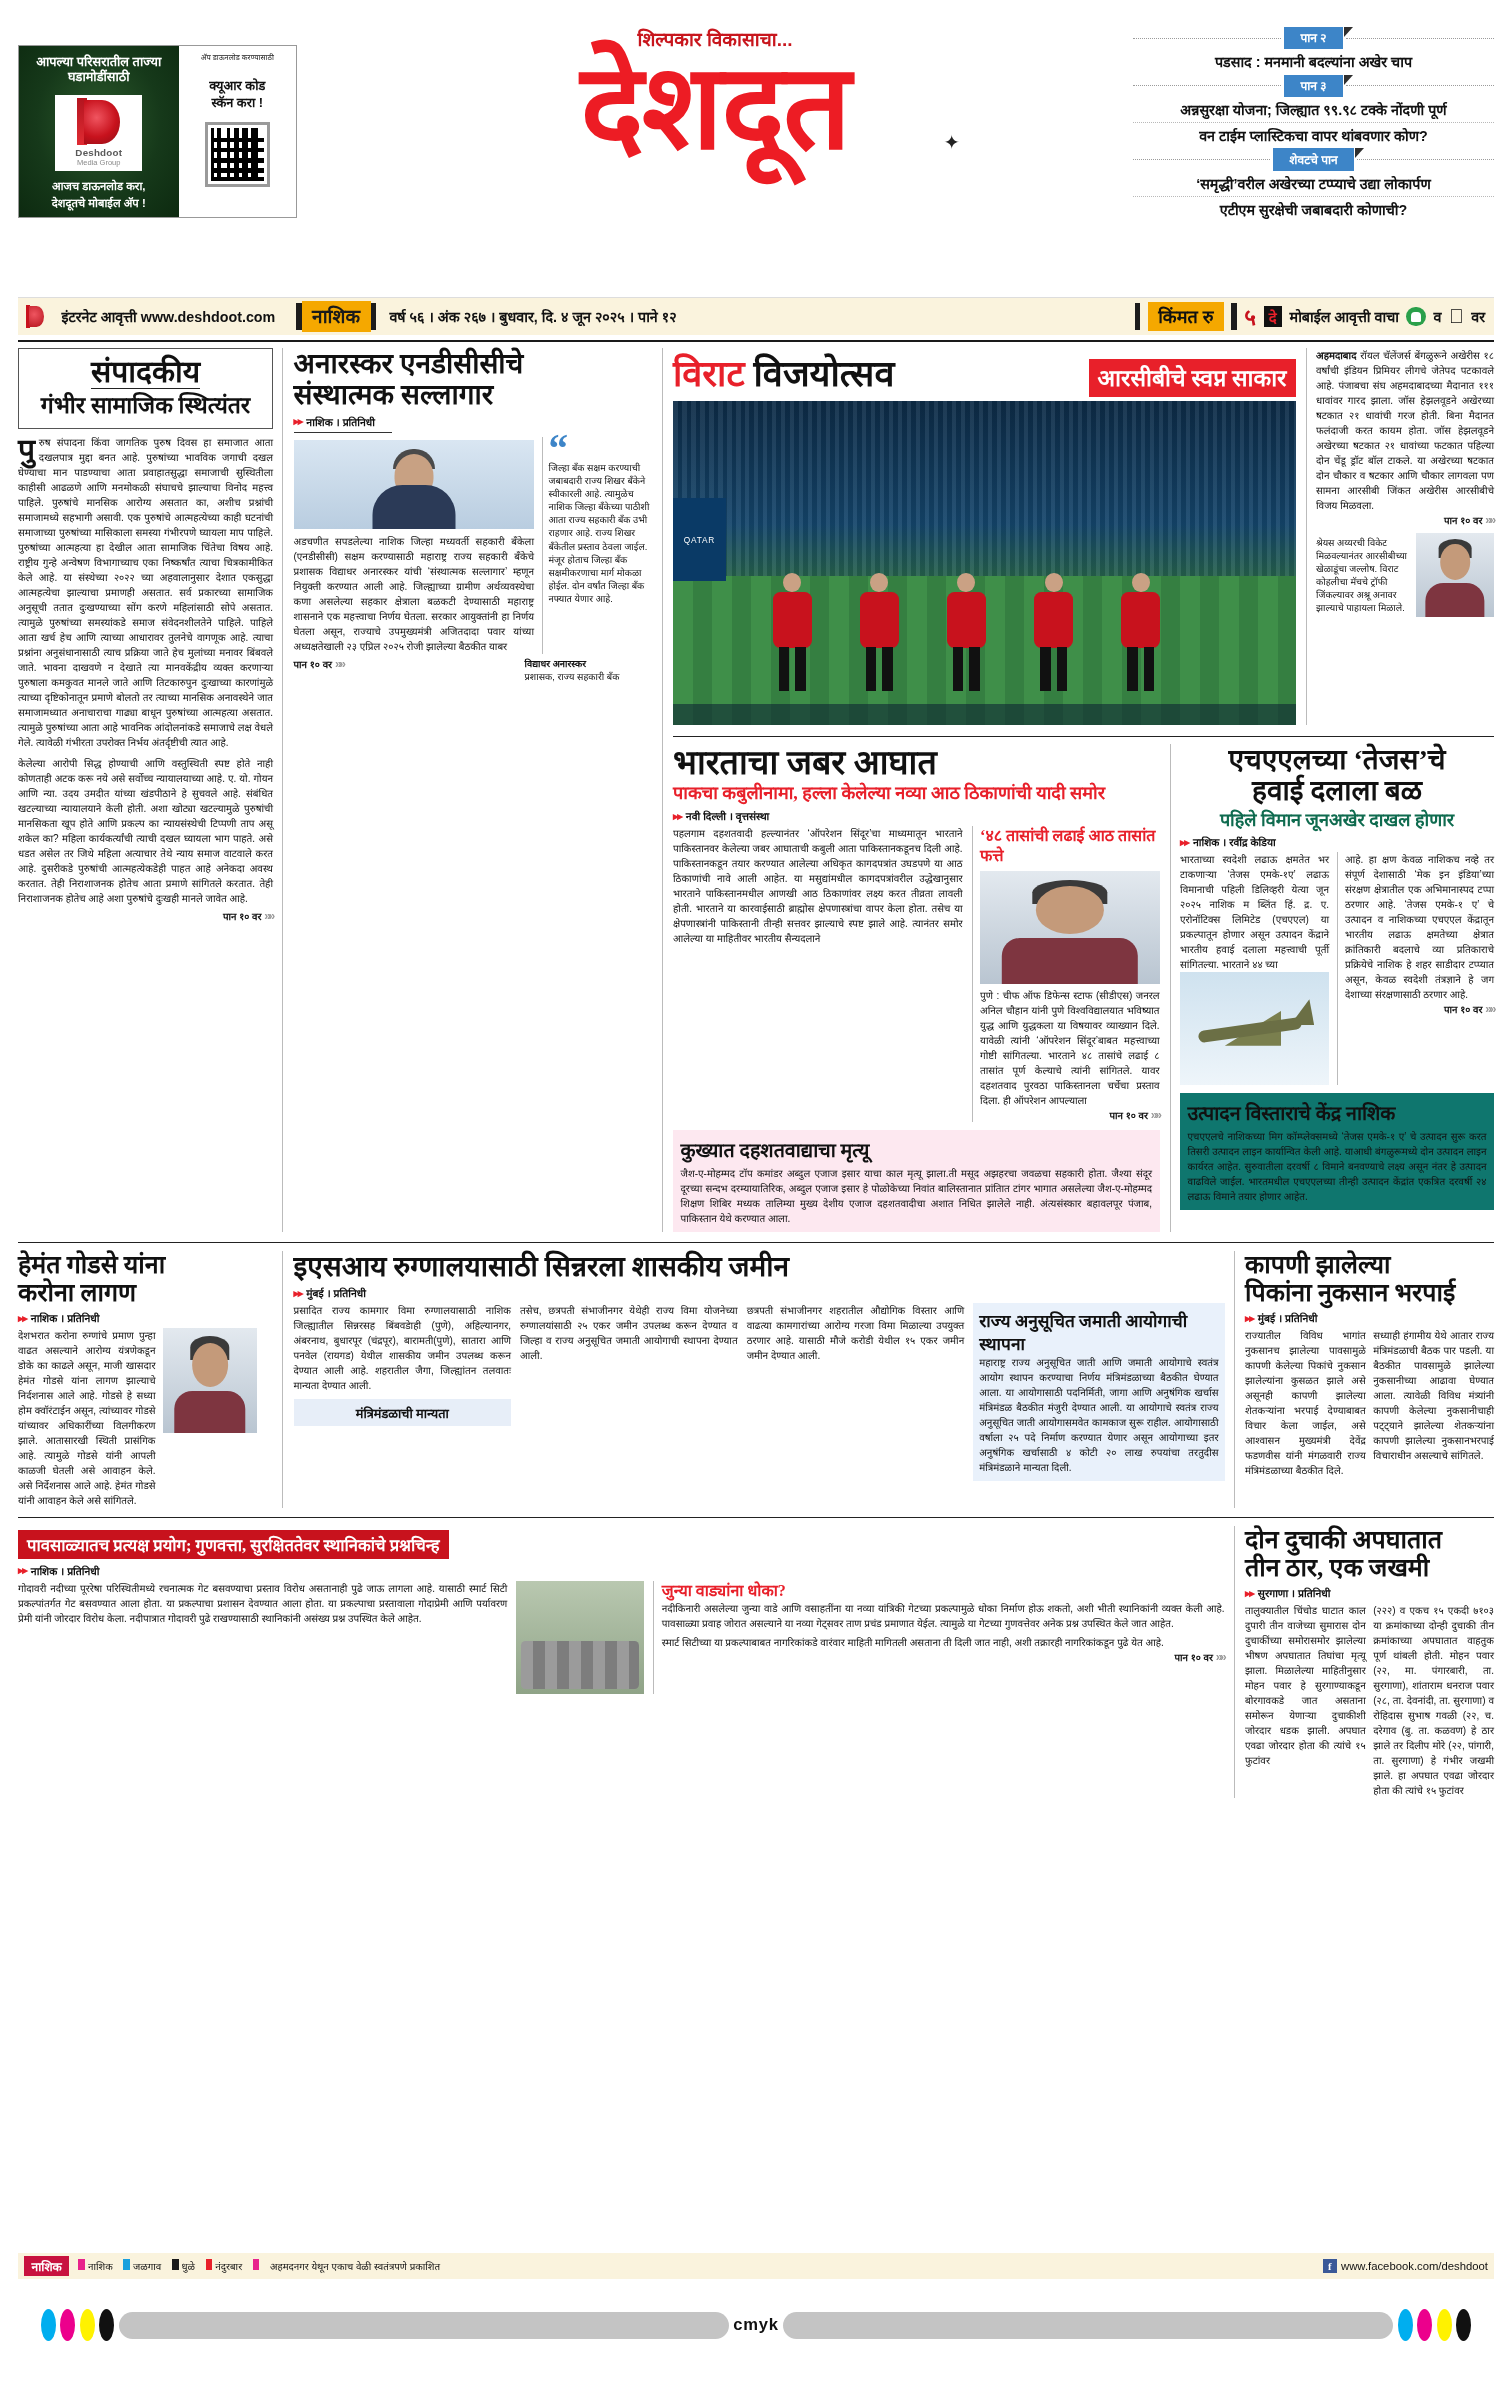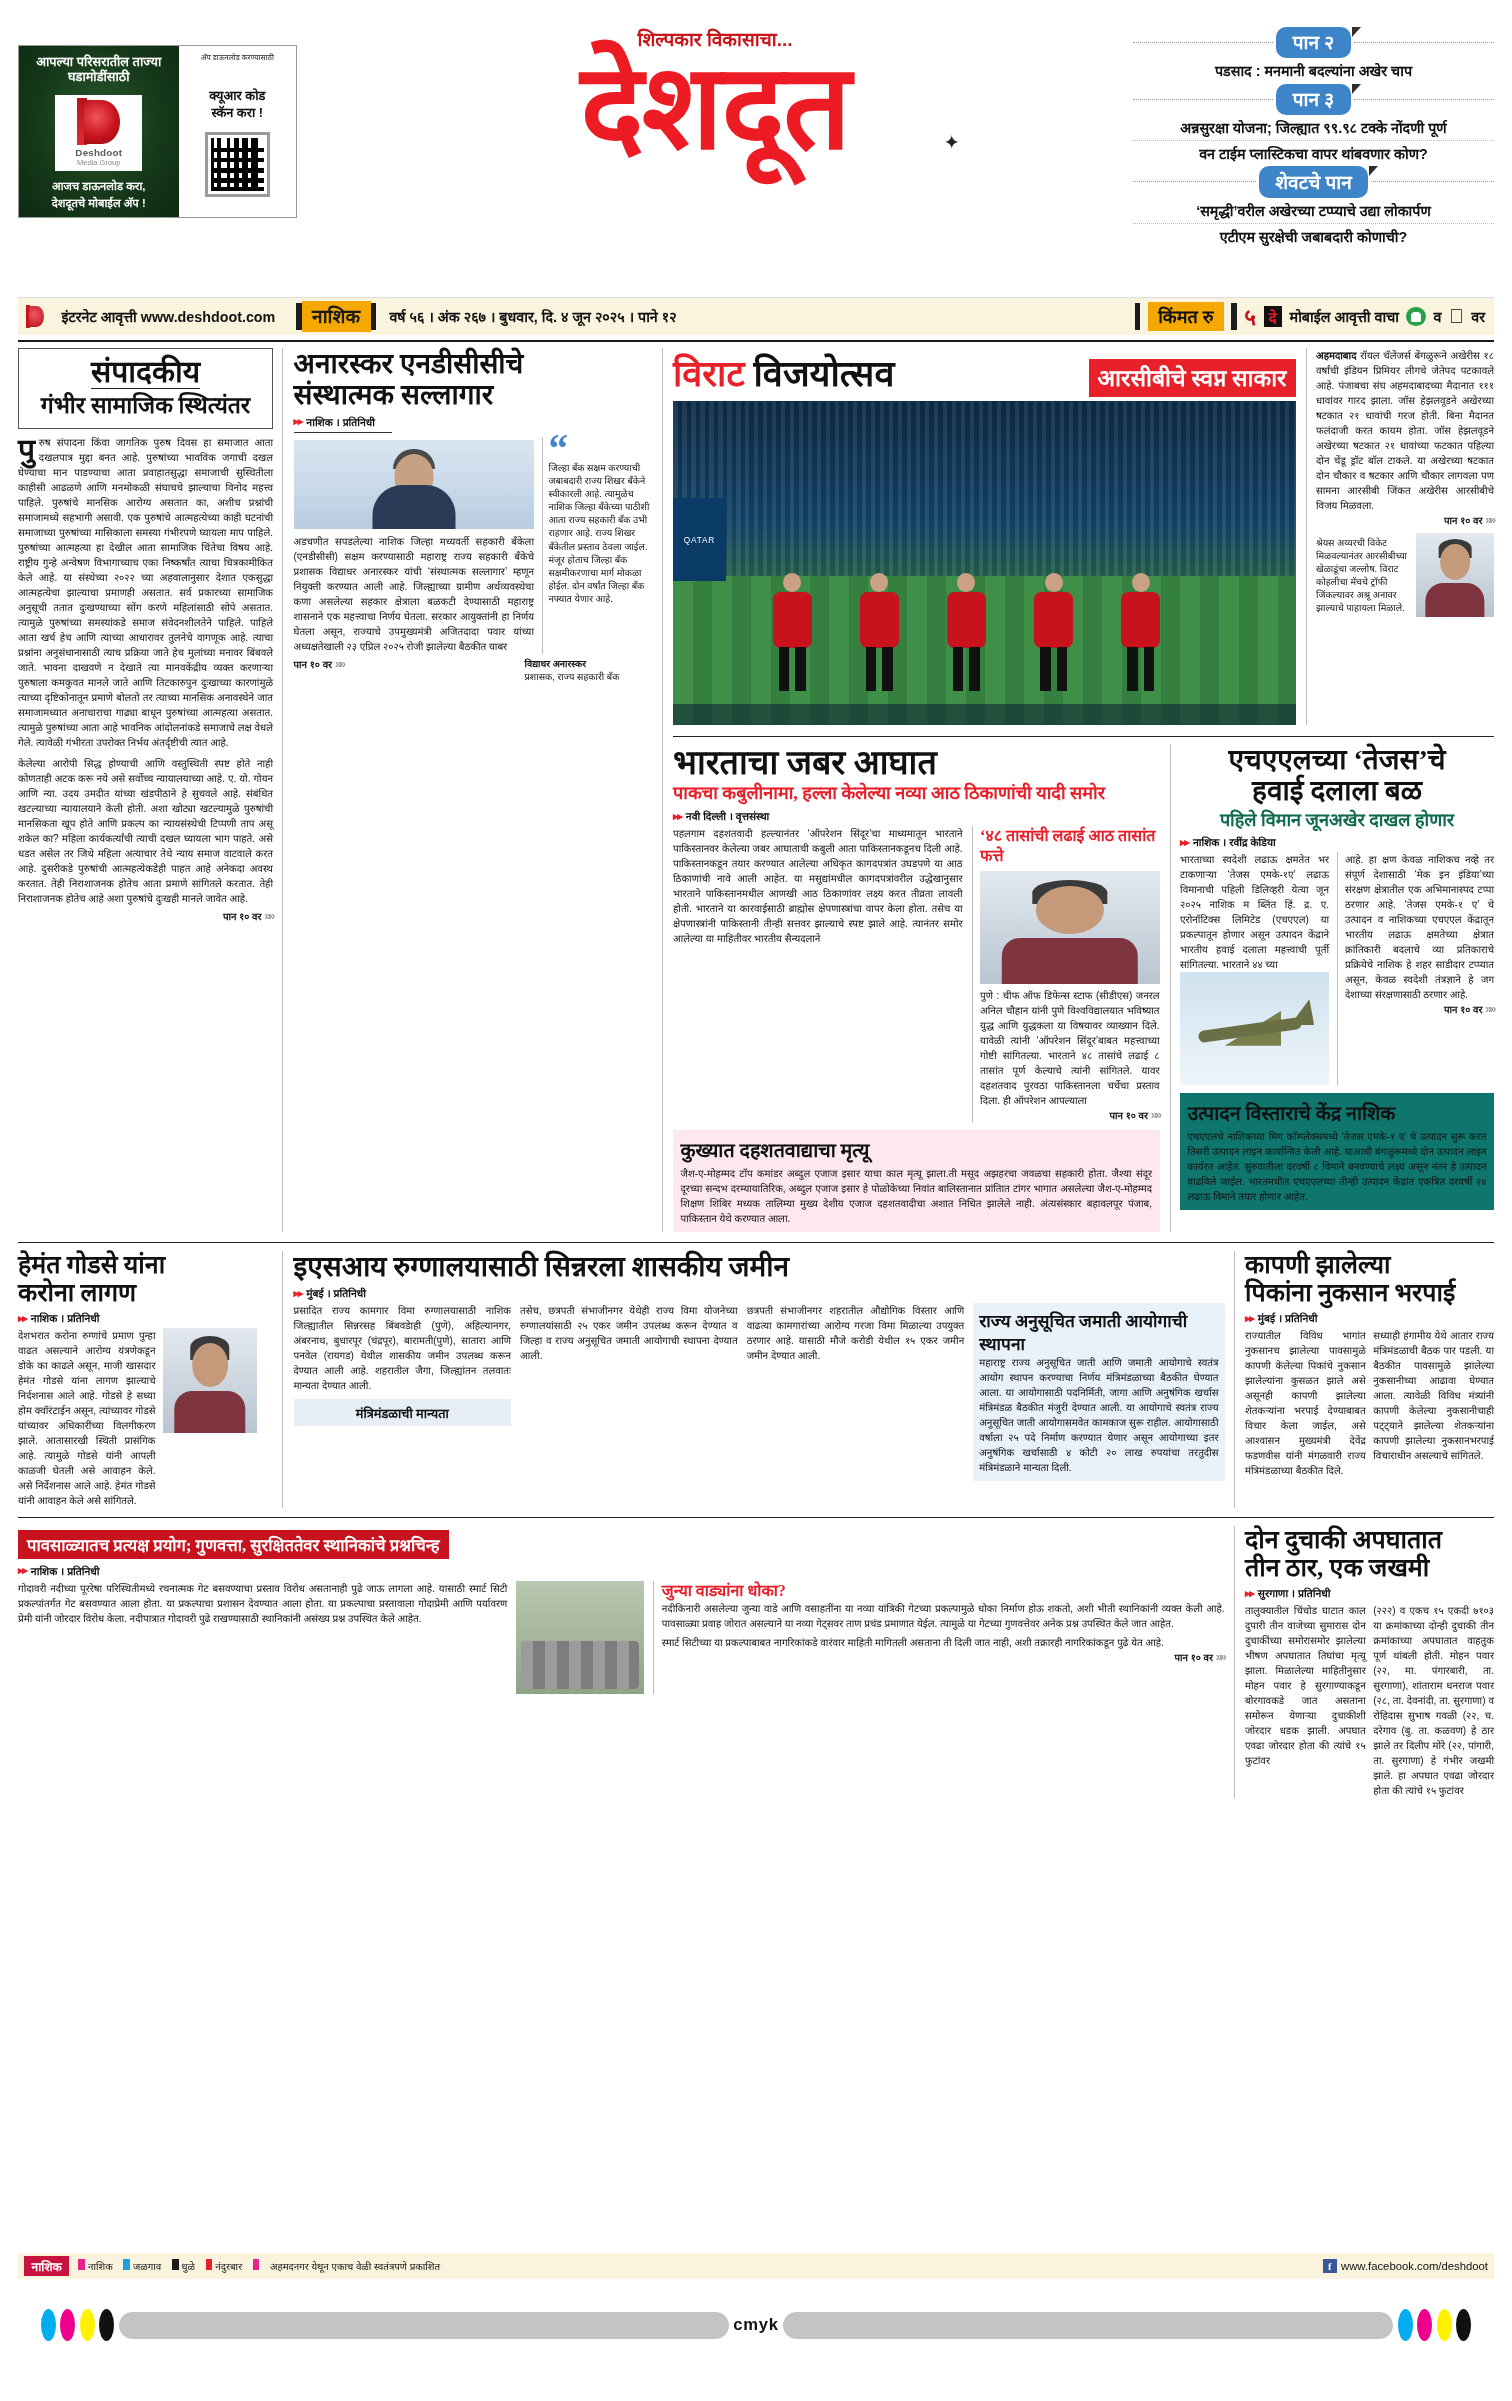--- a/index.html
+++ b/index.html
@@ -35,43 +35,43 @@
     border-radius:0 50% 50% 0/0 50% 50% 0;
     background: radial-gradient(circle at 35% 40%, #f05560 0%, #c8121d 55%, #8d0d15 100%);
   }
   .dd-name { font-size:9.8px; font-weight:bold; color:#5a5a5a; letter-spacing:0.2px; margin-top:2.3px;}
   .dd-sub  { font-size:7.5px; color:#8a8a8a; }
   .promo-foot { color:#fff; font-size:11.3px; font-weight:bold; text-align:center; margin-top:7.5px; line-height:1.45;}
   .app-promo-right {
     flex:1; background:#fff; display:flex; flex-direction:column; align-items:center; padding:6px 3px;
   }
   .qr-cap-sm { font-size:7.5px; color:#222; text-align:center; }
-  .qr-cap-lg { font-size:12.8px; font-weight:bold; text-align:center; line-height:1.35; margin-top:25px;}
+  .qr-cap-lg { font-size:12.8px; font-weight:bold; text-align:center; line-height:1.35; margin-top:15px;}
   .qr-box { width:65px; height:65px; margin-top:10.5px; border:3.8px solid #9a9a9a; background:#fff; padding:3px;}
   .qr-grid { width:100%; height:100%;
     background-image:
       linear-gradient(90deg,#000 0 6%, transparent 6% 12%, #000 12% 18%, transparent 18% 30%, #000 30% 36%, transparent 36% 44%, #000 44% 52%, transparent 52% 58%, #000 58% 70%, transparent 70% 76%, #000 76% 88%, transparent 88% 100%),
       linear-gradient(0deg,#000 0 8%, transparent 8% 16%, #000 16% 24%, transparent 24% 34%, #000 34% 44%, transparent 44% 54%, #000 54% 62%, transparent 62% 74%, #000 74% 82%, transparent 82% 100%);
     background-blend-mode: multiply;
   }
 
   .masthead-center { flex:1; text-align:center; position:relative; padding-top:25.6px;}
   .tagline { font-size:19px; font-weight:bold; color:#c8161d; margin-bottom:-6px;}
   .paper-title {
     font-family:"Liberation Serif", serif; font-size:119px; font-weight:bold; color:#ed1c24;
     letter-spacing:-1.5px; line-height:1.05;
   }
   .star { position:absolute; right:173px; bottom:16.6px; color:#222; font-size:19.6px;}
 
   .pagerefs { width:361px; padding-top:27px; }
   .pr-chipwrap { display:flex; align-items:center; justify-content:center; }
   .pr-dots { flex:1; border-top:1.5px dotted #9b9b9b; height:0; }
   .pr-chip {
-    position:relative; background:#3d85c8; color:#fff; font-size:19px; font-weight:bold;
-    padding:2.3px 16.6px 3px; margin:0 3px;border-radius:10px;
+    position:relative; background:#3d85c8; color:#fff; font-size:12px; font-weight:bold;
+    padding:2.3px 16.6px 3px; margin:0 3px;
   }
   .pr-chip::after{
     content:""; position:absolute; right:-9.8px; top:0; width:0;height:0;
     border-left:9.8px solid #2f2f2f; border-bottom:10.5px solid transparent;
   }
   .pr-line { font-size:14.3px; font-weight:bold; text-align:center; line-height:1.45; padding:3px 0 1.5px; }
   .pr-line.dotted { border-bottom:1.5px dotted #b9b9b9; }
 
   
   .infostrip { height:38px; background:#faf3dd; display:flex; align-items:center; position:relative;

